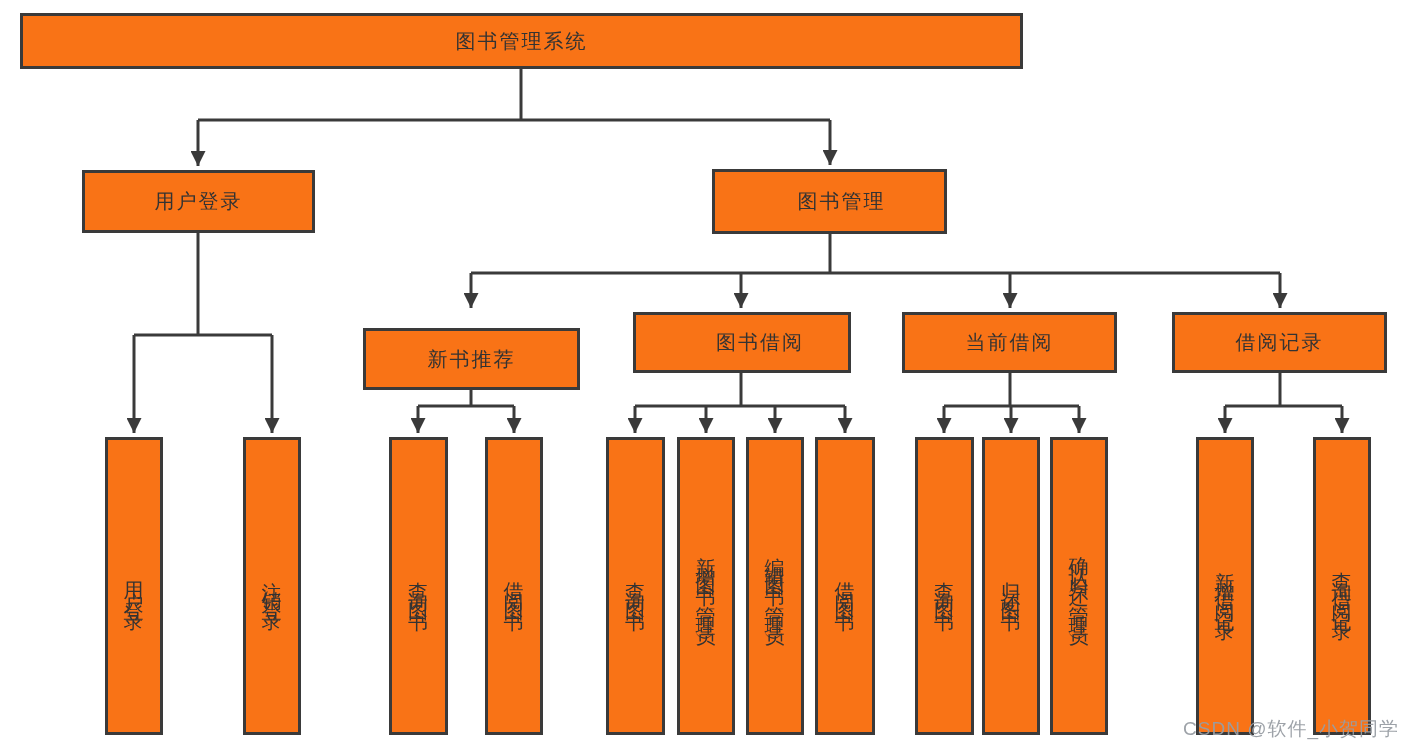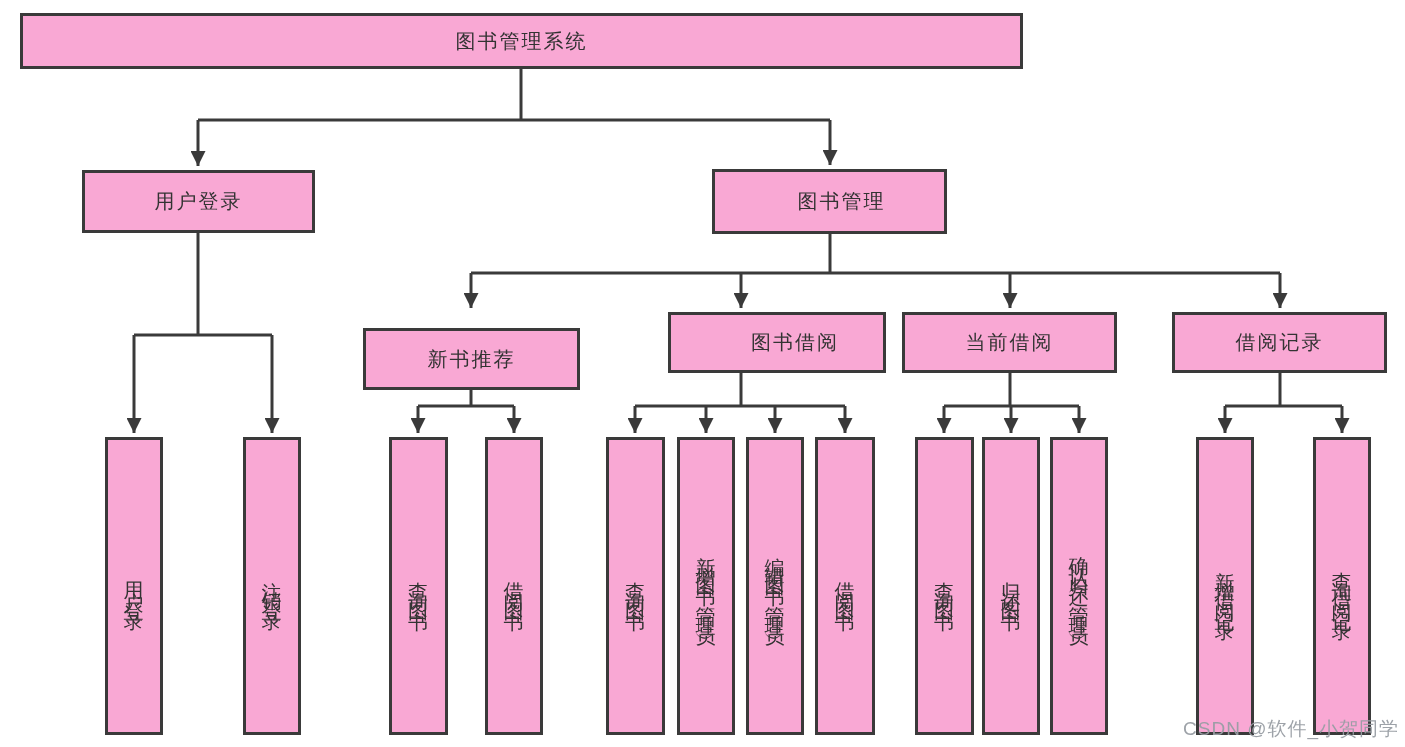--- a/index.html
+++ b/index.html
@@ -7,21 +7,21 @@
     width:1405px;height:747px;
     background:#ffffff;
     font-family:"Liberation Sans","DejaVu Sans",sans-serif;
     position:relative;overflow:hidden;
     color:#333333;
   }
   .canvas{position:absolute;left:0;top:0;width:1405px;height:747px;}
   svg.connectors{position:absolute;left:0;top:0;z-index:1;}
   .node{
     position:absolute;z-index:2;
-    background:#f9a8d4;
+    background:#f97316;
     border:3px solid #3a3a3a;
     box-sizing:border-box;
     display:flex;align-items:center;justify-content:center;
     font-size:20px;color:#333333;letter-spacing:2px;
     white-space:nowrap;
     text-align:center;
   }
   .vnode span{
     writing-mode:vertical-rl;
     text-orientation:upright;
@@ -98,21 +98,21 @@
   <div class="node" style="left:82px;top:170px;width:233px;height:63px;">
     <span>用户登录</span>
   </div>
   <div class="node" style="left:712px;top:169px;width:235px;height:65px;padding-left:24px;">
     <span>图书管理</span>
   </div>
 
   <div class="node" style="left:363px;top:312px;width:217px;height:62px;margin-top:16px;">
     <span>新书推荐</span>
   </div>
-  <div class="node" style="left:668px;top:312px;width:218px;height:61px;padding-left:36px;">
+  <div class="node" style="left:633px;top:312px;width:218px;height:61px;padding-left:36px;">
     <span>图书借阅</span>
   </div>
   <div class="node" style="left:902px;top:312px;width:215px;height:61px;">
     <span>当前借阅</span>
   </div>
   <div class="node" style="left:1172px;top:312px;width:215px;height:61px;">
     <span>借阅记录</span>
   </div>
 
   <div class="node vnode" style="left:105px;top:437px;width:58px;height:298px;">

